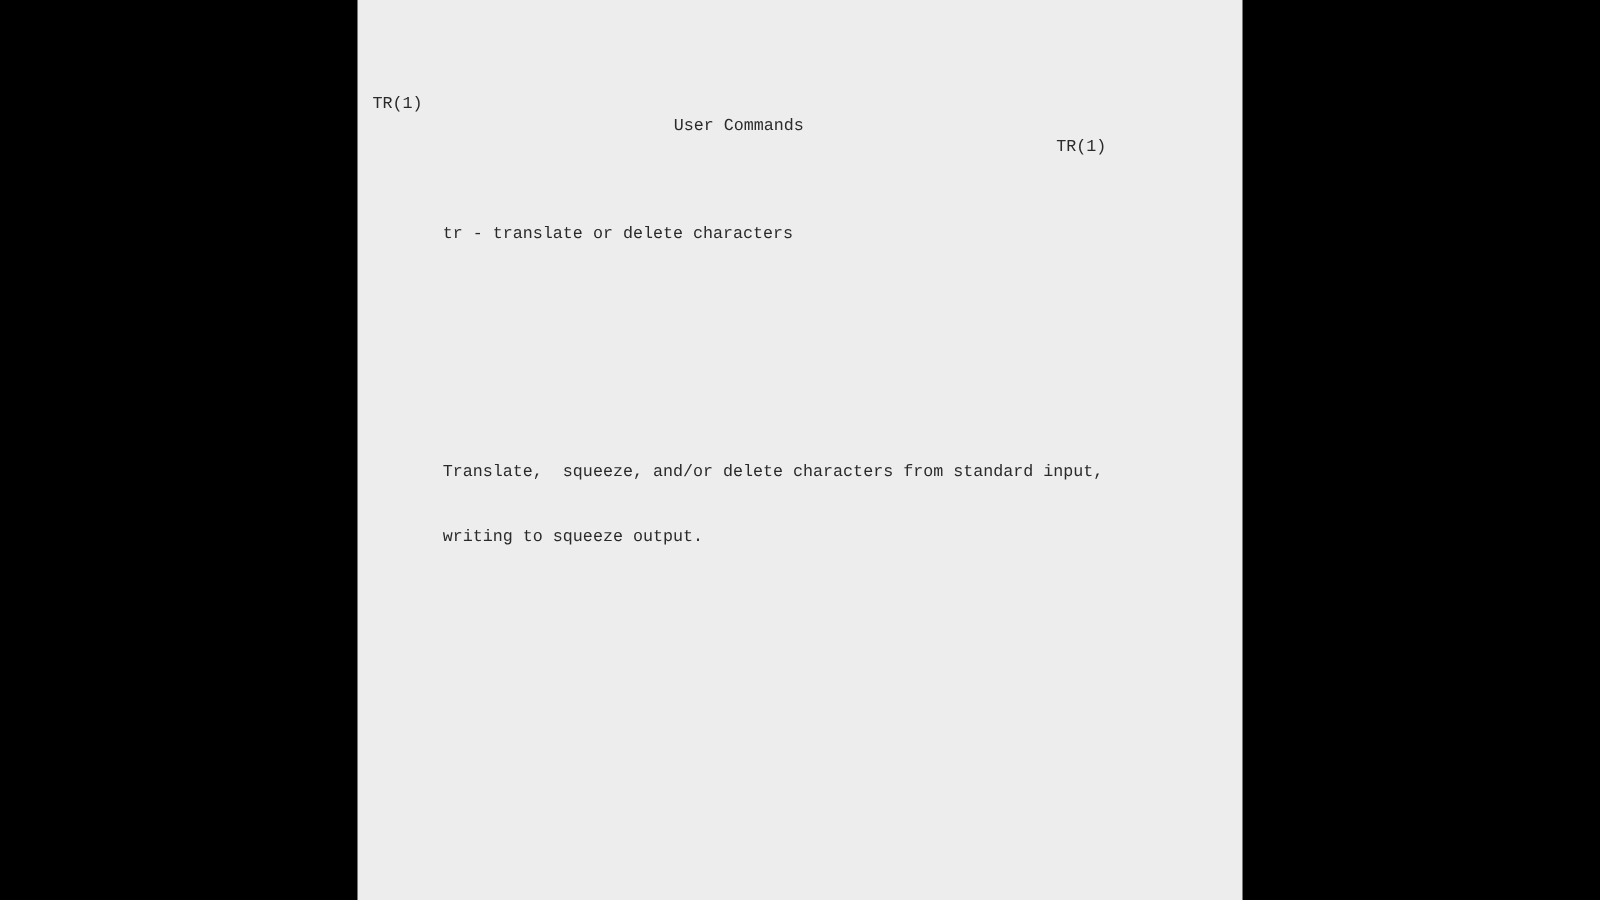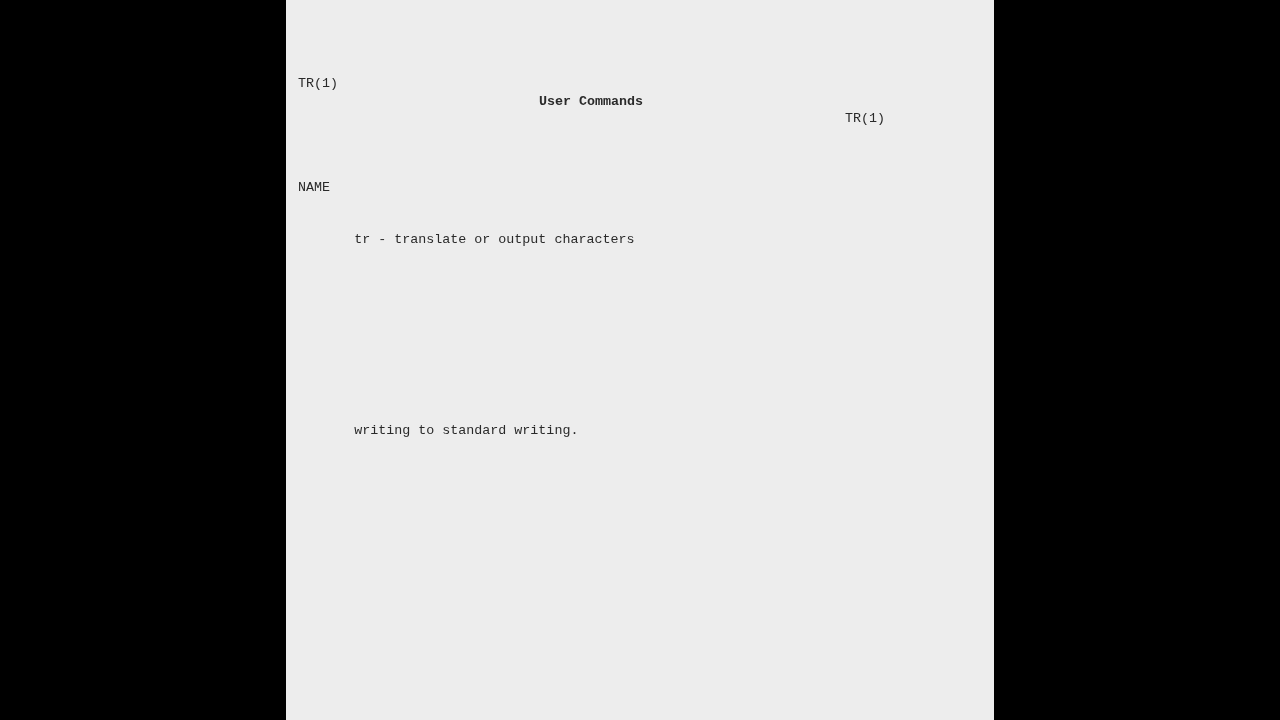--- a/index.html
+++ b/index.html
@@ -26,45 +26,45 @@
     margin: 0;
     font-family: "Liberation Mono", "DejaVu Sans Mono", monospace;
     font-size: 13.35px;
     line-height: 17.32px;
     color: #2a2a2a;
     white-space: pre;
   }
   .line { display: block; height: 17.32px; }
   .header { display: block; height: 17.32px; position: relative; width: 600px; }
   .header .hl { position: absolute; left: 0; }
-  .header .hc { position: absolute; left: 241px; font-weight: bold; }
+  .header .hc { position: absolute; left: 241px; }
   .header .hr { position: absolute; left: 547px; }
   .ind1 { padding-left: 56.2px; }
   .blank { display: block; height: 17.32px; }
 </style>
 </head>
 <body>
 
 <div class="page">
   <div class="man">
 
     <span class="header">
       <span class="hl">TR(1)</span>
       <span class="hc">User Commands</span>
       <span class="hr">TR(1)</span>
     </span>
     <span class="blank"></span>
 
-    <span class="line">NAME</span>
-    <span class="line ind1">tr - translate or output characters</span>
+    <span class="line ind1">tr - translate or delete characters</span>
     <span class="blank"></span>
 
     <span class="blank"></span>
 
-    <span class="line ind1">writing to standard writing.</span>
+    <span class="line ind1">Translate,  squeeze, and/or delete characters from standard input,</span>
+    <span class="line ind1">writing to squeeze output.</span>
     <span class="blank"></span>
 
     
     
     
 
     
     
     
 

